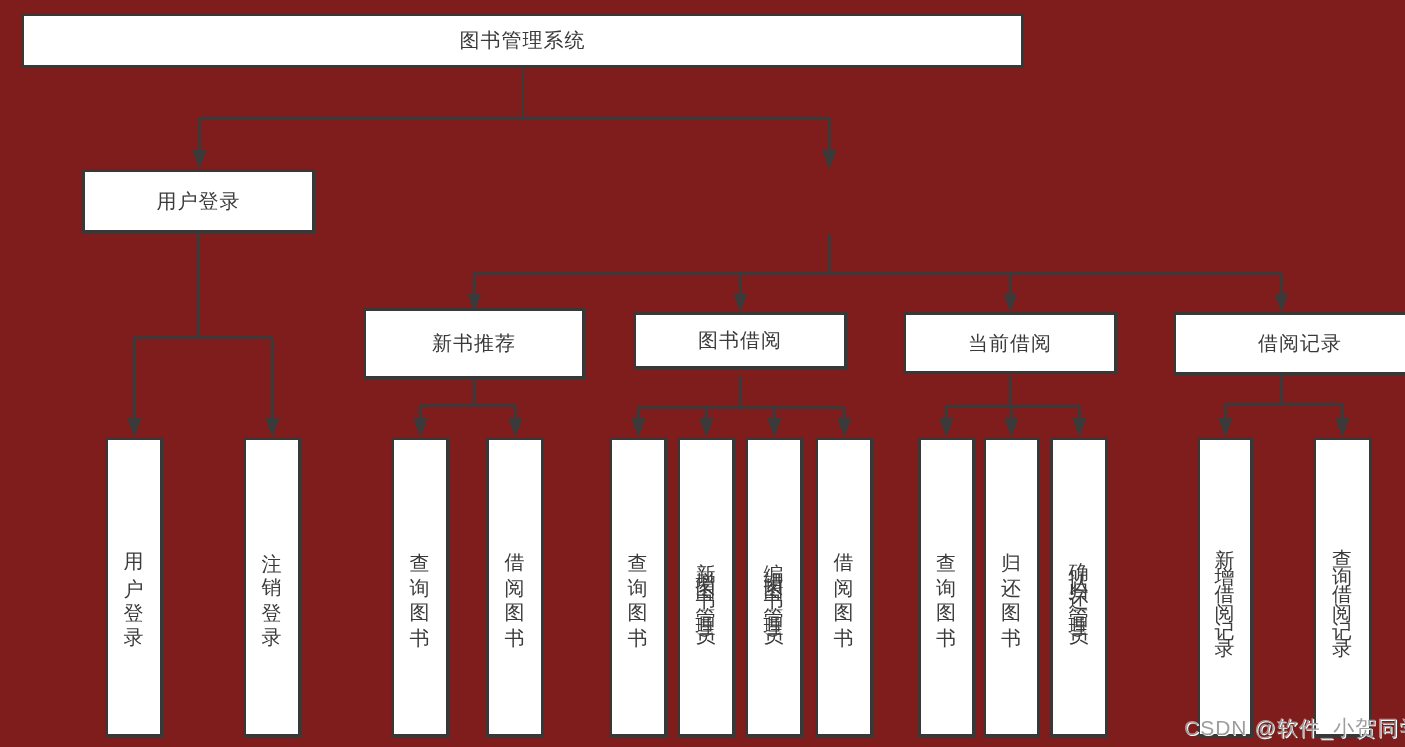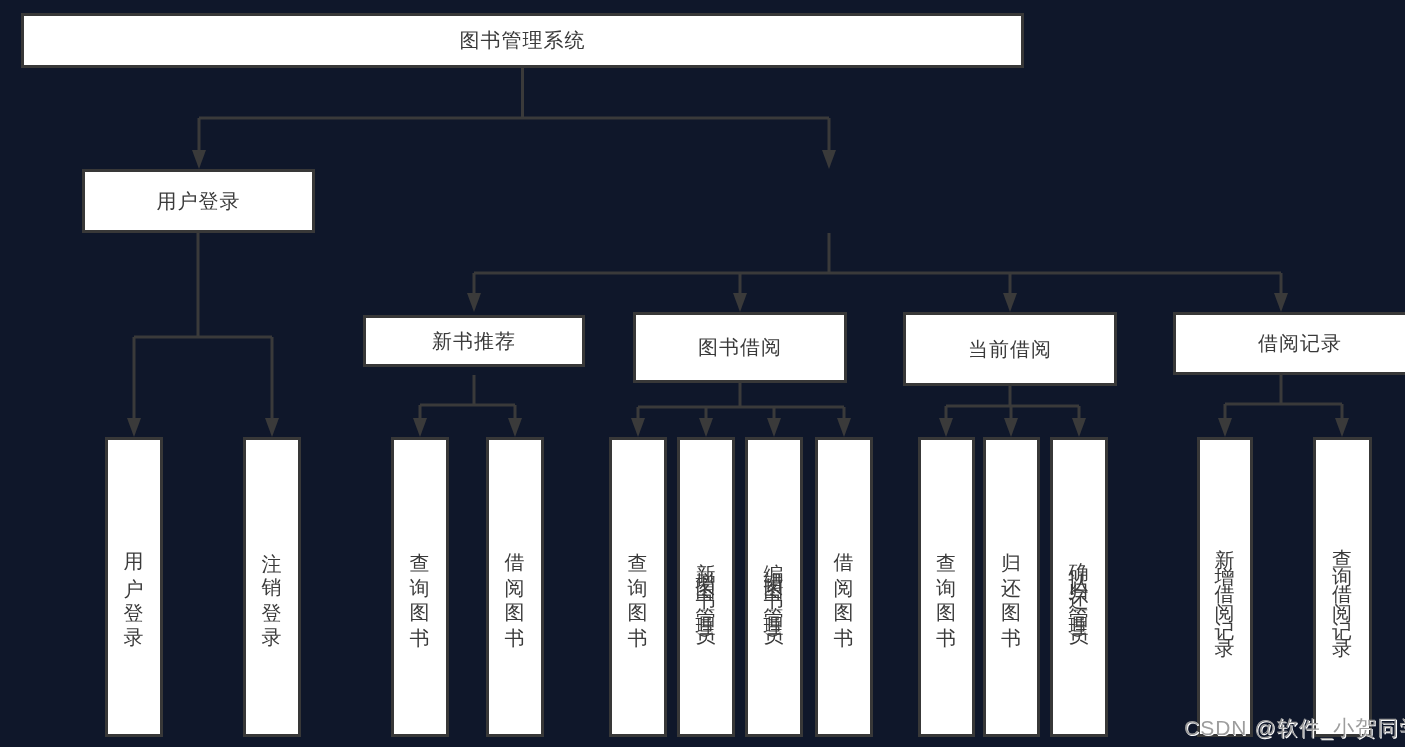--- a/index.html
+++ b/index.html
@@ -5,21 +5,21 @@
   html, body {
     margin: 0;
     padding: 0;
     background: #ffffff;
     font-family: "Liberation Sans", "DejaVu Sans", sans-serif;
   }
   #stage {
     position: relative;
     width: 1405px;
     height: 747px;
-    background: #0f172a;
+    background: #7f1d1d;
     overflow: hidden;
   }
   #wires {
     position: absolute;
     left: 0; top: 0;
     width: 1405px;
     height: 747px;
   }
   .box {
     position: absolute;
@@ -146,27 +146,27 @@
   </svg>
 
   <div class="box" style="left:21px;top:13px;width:1003px;height:55px">
     <span class="lbl">图书管理系统</span>
   </div>
 
   <div class="box" style="left:82px;top:169px;width:233px;height:64px">
     <span class="lbl">用户登录</span>
   </div>
 
-  <div class="box" style="left:363px;top:315px;width:222px;height:52px">
+  <div class="box" style="left:363px;top:308px;width:222px;height:71px">
     <span class="lbl">新书推荐</span>
   </div>
-  <div class="box" style="left:633px;top:312px;width:214px;height:71px">
+  <div class="box" style="left:633px;top:312px;width:214px;height:57px">
     <span class="lbl">图书借阅</span>
   </div>
-  <div class="box" style="left:903px;top:312px;width:214px;height:74px">
+  <div class="box" style="left:903px;top:312px;width:214px;height:62px">
     <span class="lbl">当前借阅</span>
   </div>
   <div class="box" style="left:1173px;top:312px;width:254px;height:63px">
     <span class="lbl">借阅记录</span>
   </div>
 
   <div class="box leaf ls-xl" style="left:105px;top:437px;width:58px;height:300px">
     <span class="lbl">用户登录</span>
   </div>
   <div class="box leaf ls-xl" style="left:243px;top:437px;width:58px;height:300px">

